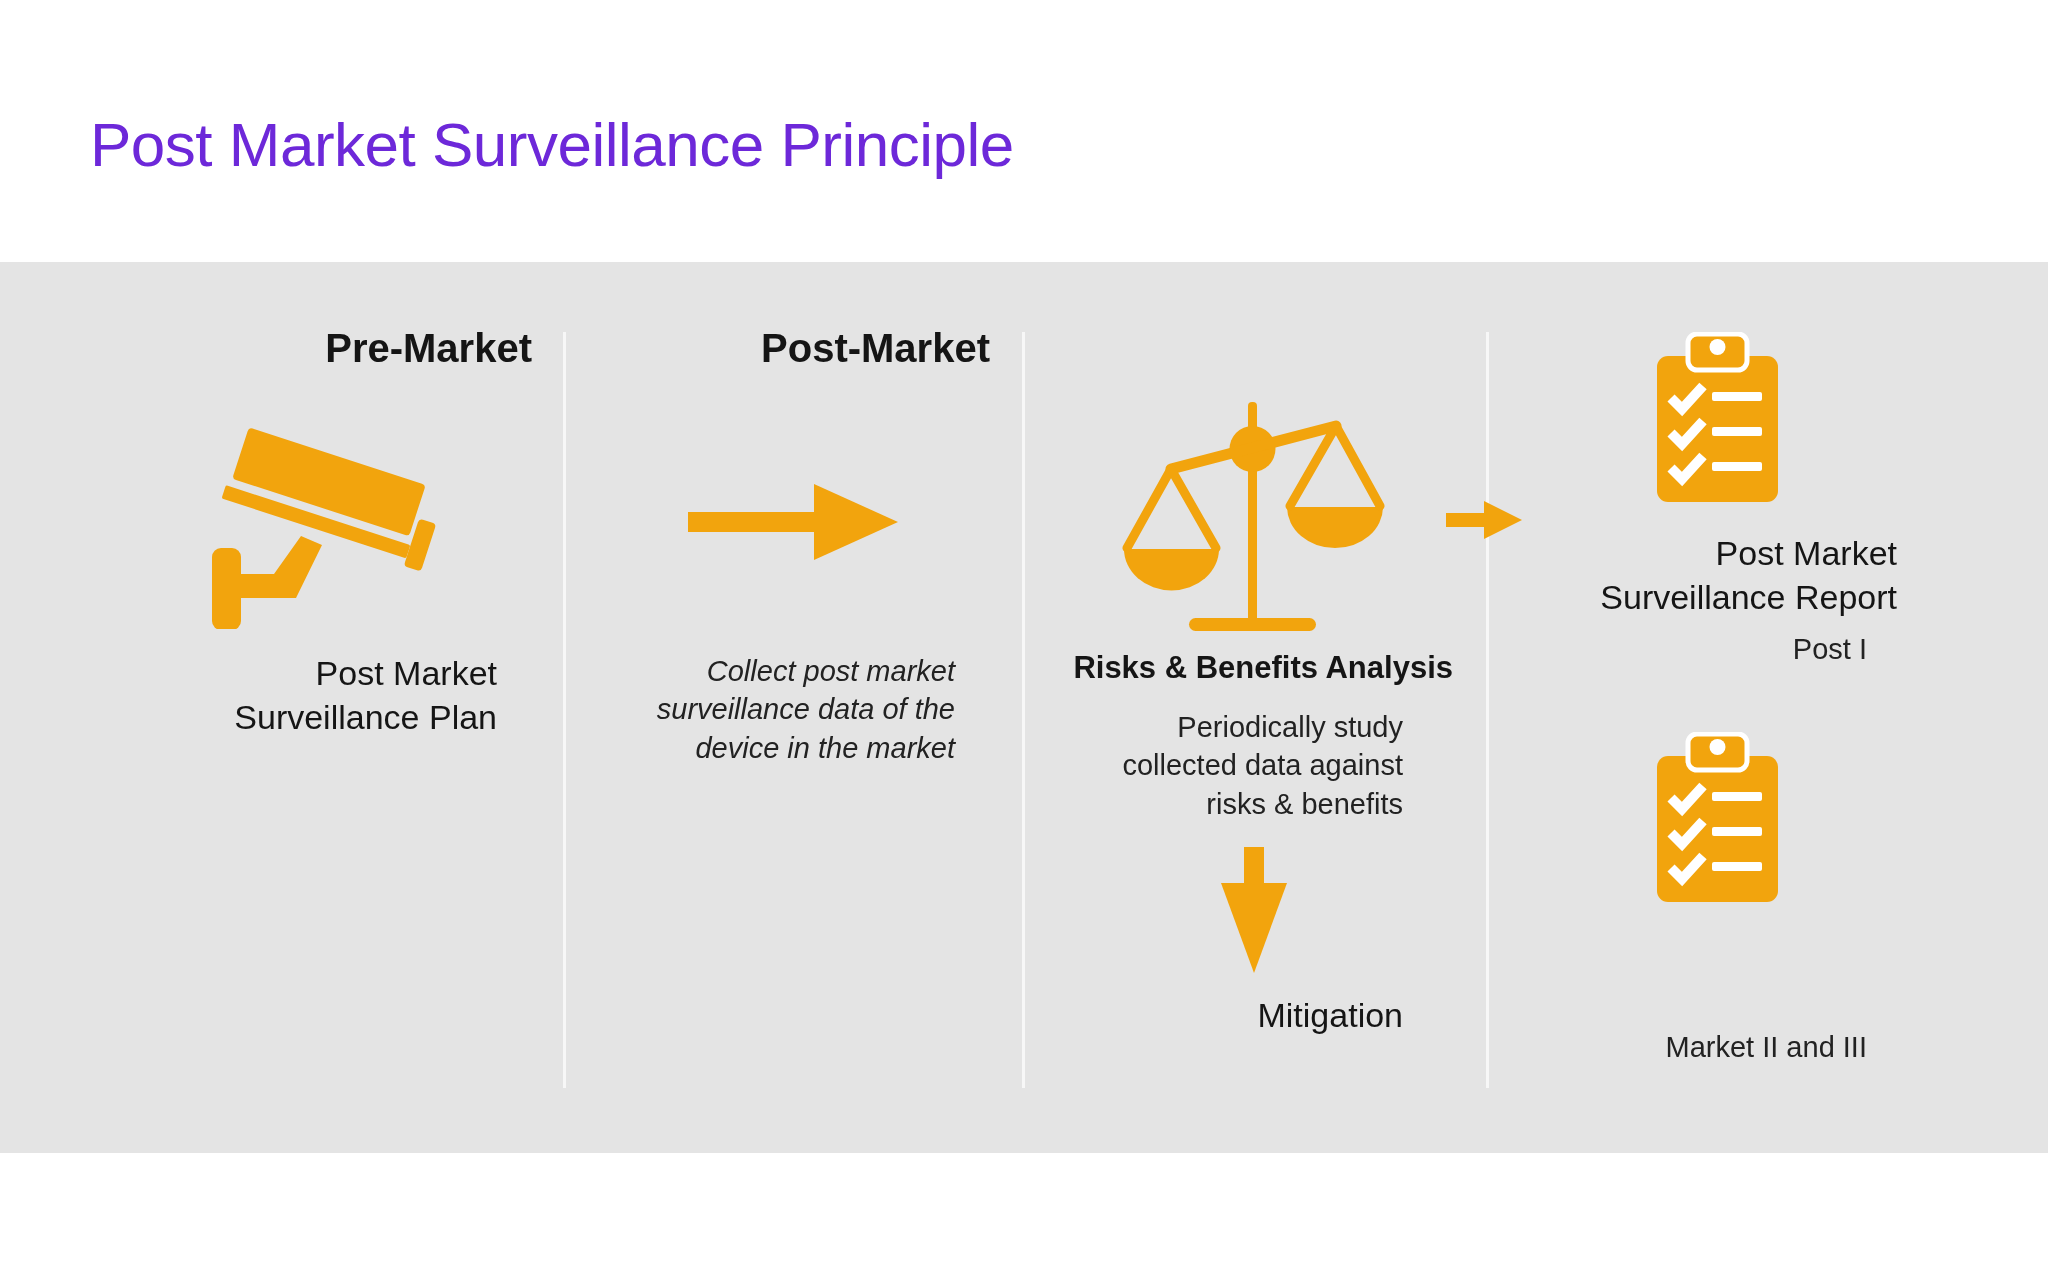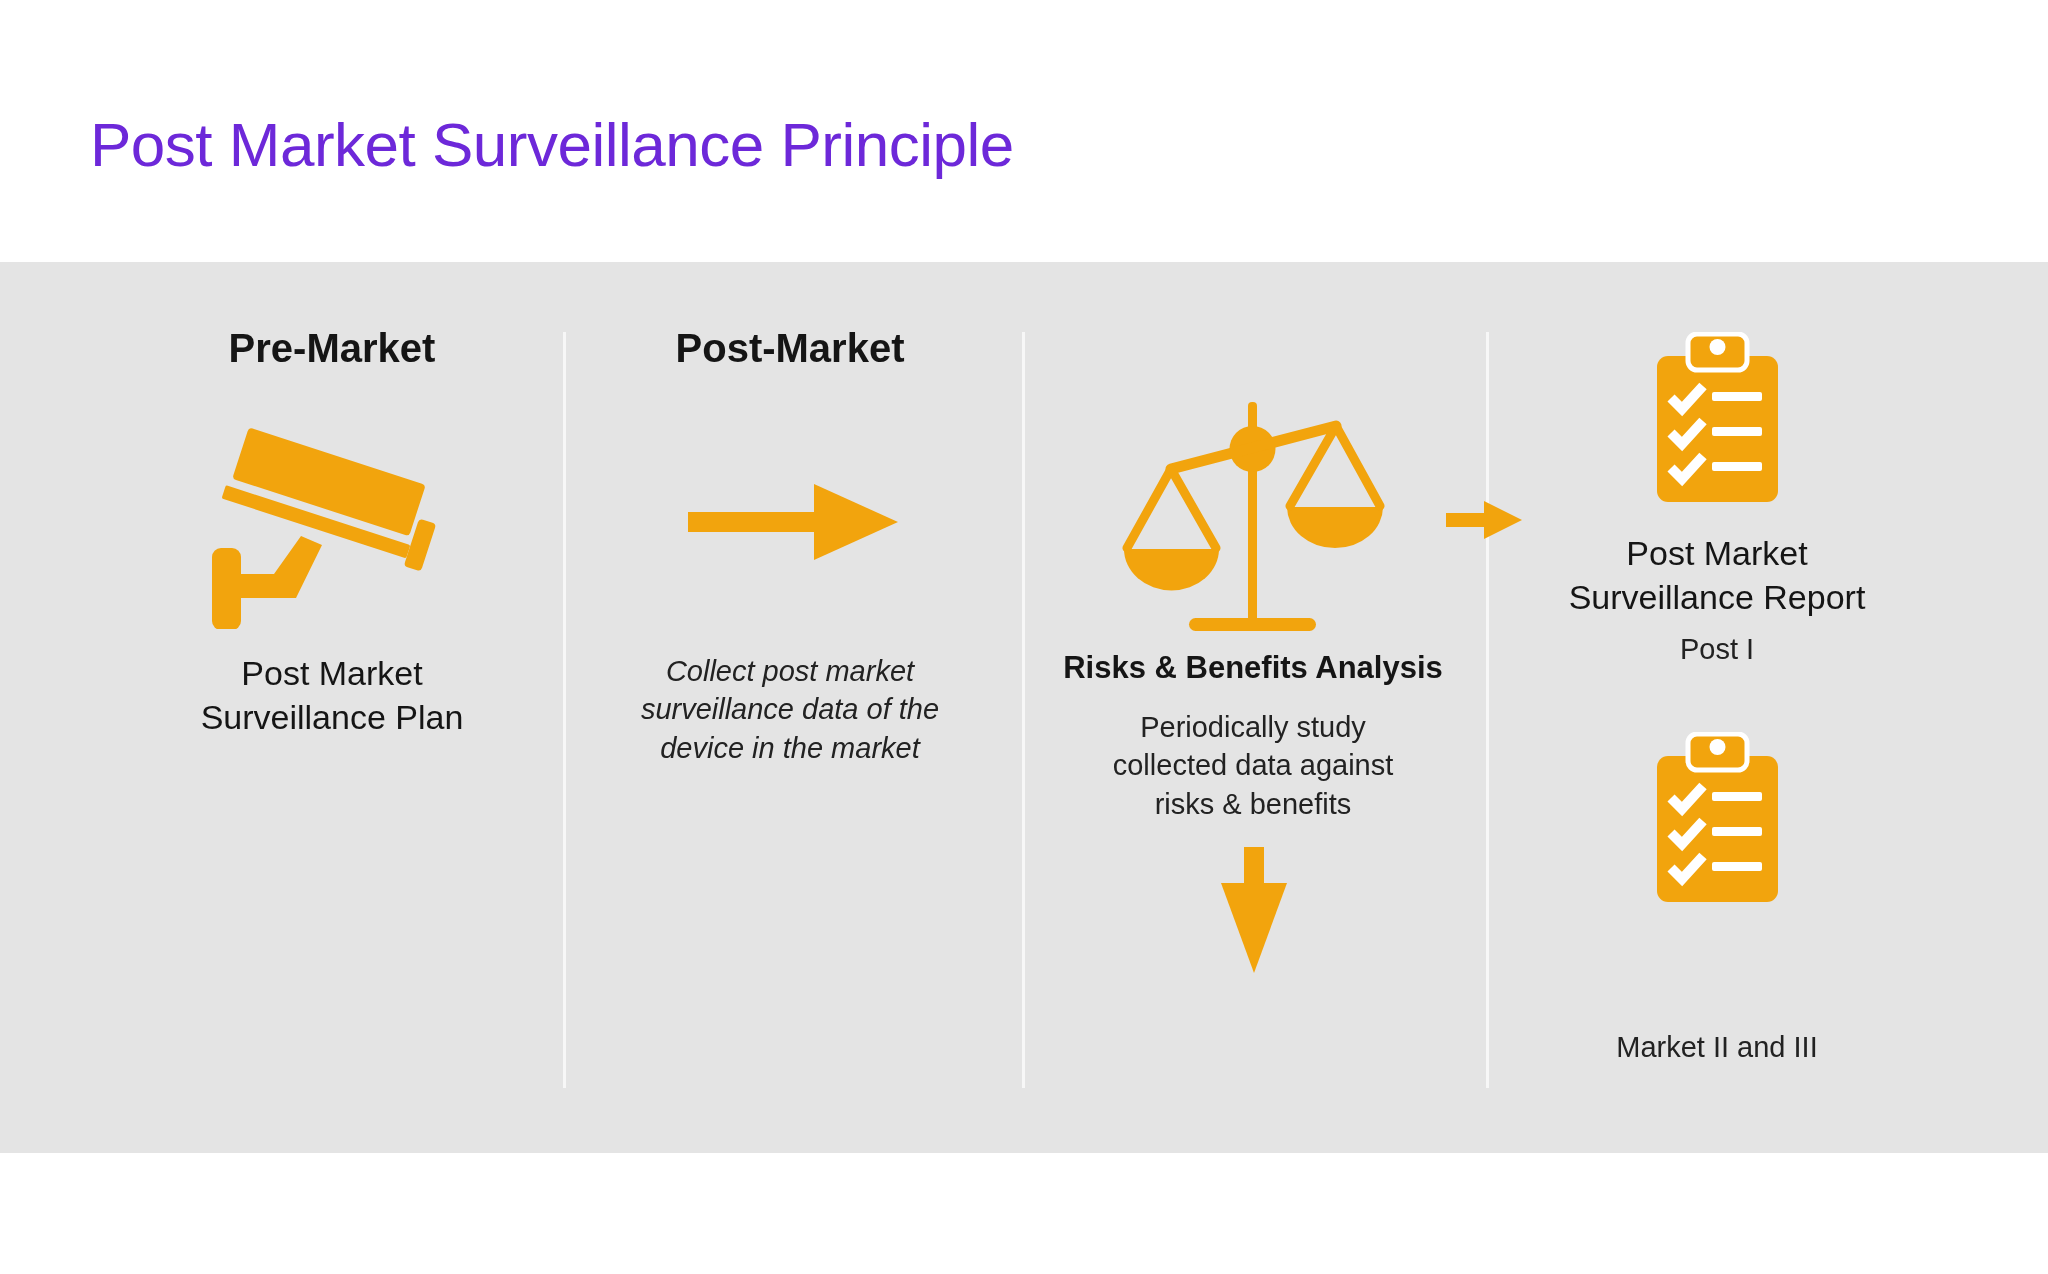--- a/index.html
+++ b/index.html
@@ -26,21 +26,21 @@
   .band{
     position:absolute;left:0;top:262px;width:2048px;height:891px;
     background:var(--band);
   }
   .divider{
     position:absolute;top:332px;height:756px;width:3px;
     background:var(--divider);
   }
   .d1{left:563px;} .d2{left:1022px;} .d3{left:1486px;}
   .abs{position:absolute;}
-  .ctr{text-align:center;}
+  .ctr{text-align:right;}
   .h2{font-size:40px;font-weight:700;color:#151515;}
   .h3{font-size:31px;font-weight:700;color:#151515;}
   .lbl{font-size:34px;font-weight:400;line-height:1.28;color:#151515;}
   .body-txt{font-size:29px;line-height:1.32;color:#222222;}
   svg{display:block;}
 </style>
 </head>
 <body>
 
 <div class="slide">
@@ -104,20 +104,21 @@
 
   <p class="abs ctr body-txt" style="left:1103px;top:708px;width:300px;">Periodically study collected data against risks &amp; benefits</p>
 
   <svg class="abs" style="left:1221px;top:847px;" width="66" height="126" viewBox="0 0 66 126" aria-hidden="true">
     <g fill="var(--orange)">
       <rect x="23" y="0" width="20" height="38"></rect>
       <polygon points="0,36 66,36 33,126"></polygon>
     </g>
   </svg>
 
+  <p class="abs ctr lbl" style="left:1103px;top:994px;width:300px;">Mitigation</p>
 
   <svg class="abs" style="left:1446px;top:500px;" width="76" height="40" viewBox="0 0 76 40" aria-hidden="true">
     <g fill="var(--orange)">
       <rect x="0" y="13" width="40" height="14"></rect>
       <polygon points="38,1 76,20 38,39"></polygon>
     </g>
   </svg>
 
   <svg width="0" height="0" style="position:absolute;" aria-hidden="true">
     <defs>

